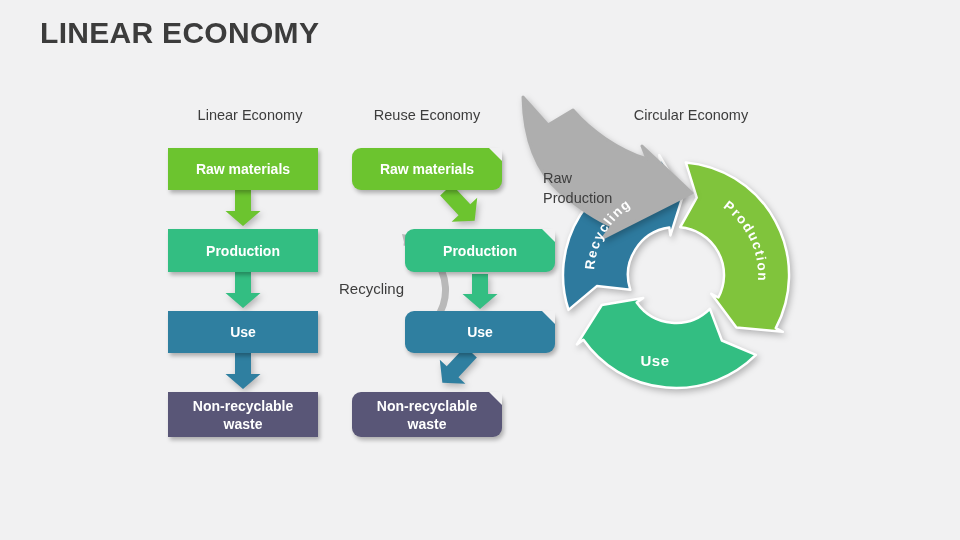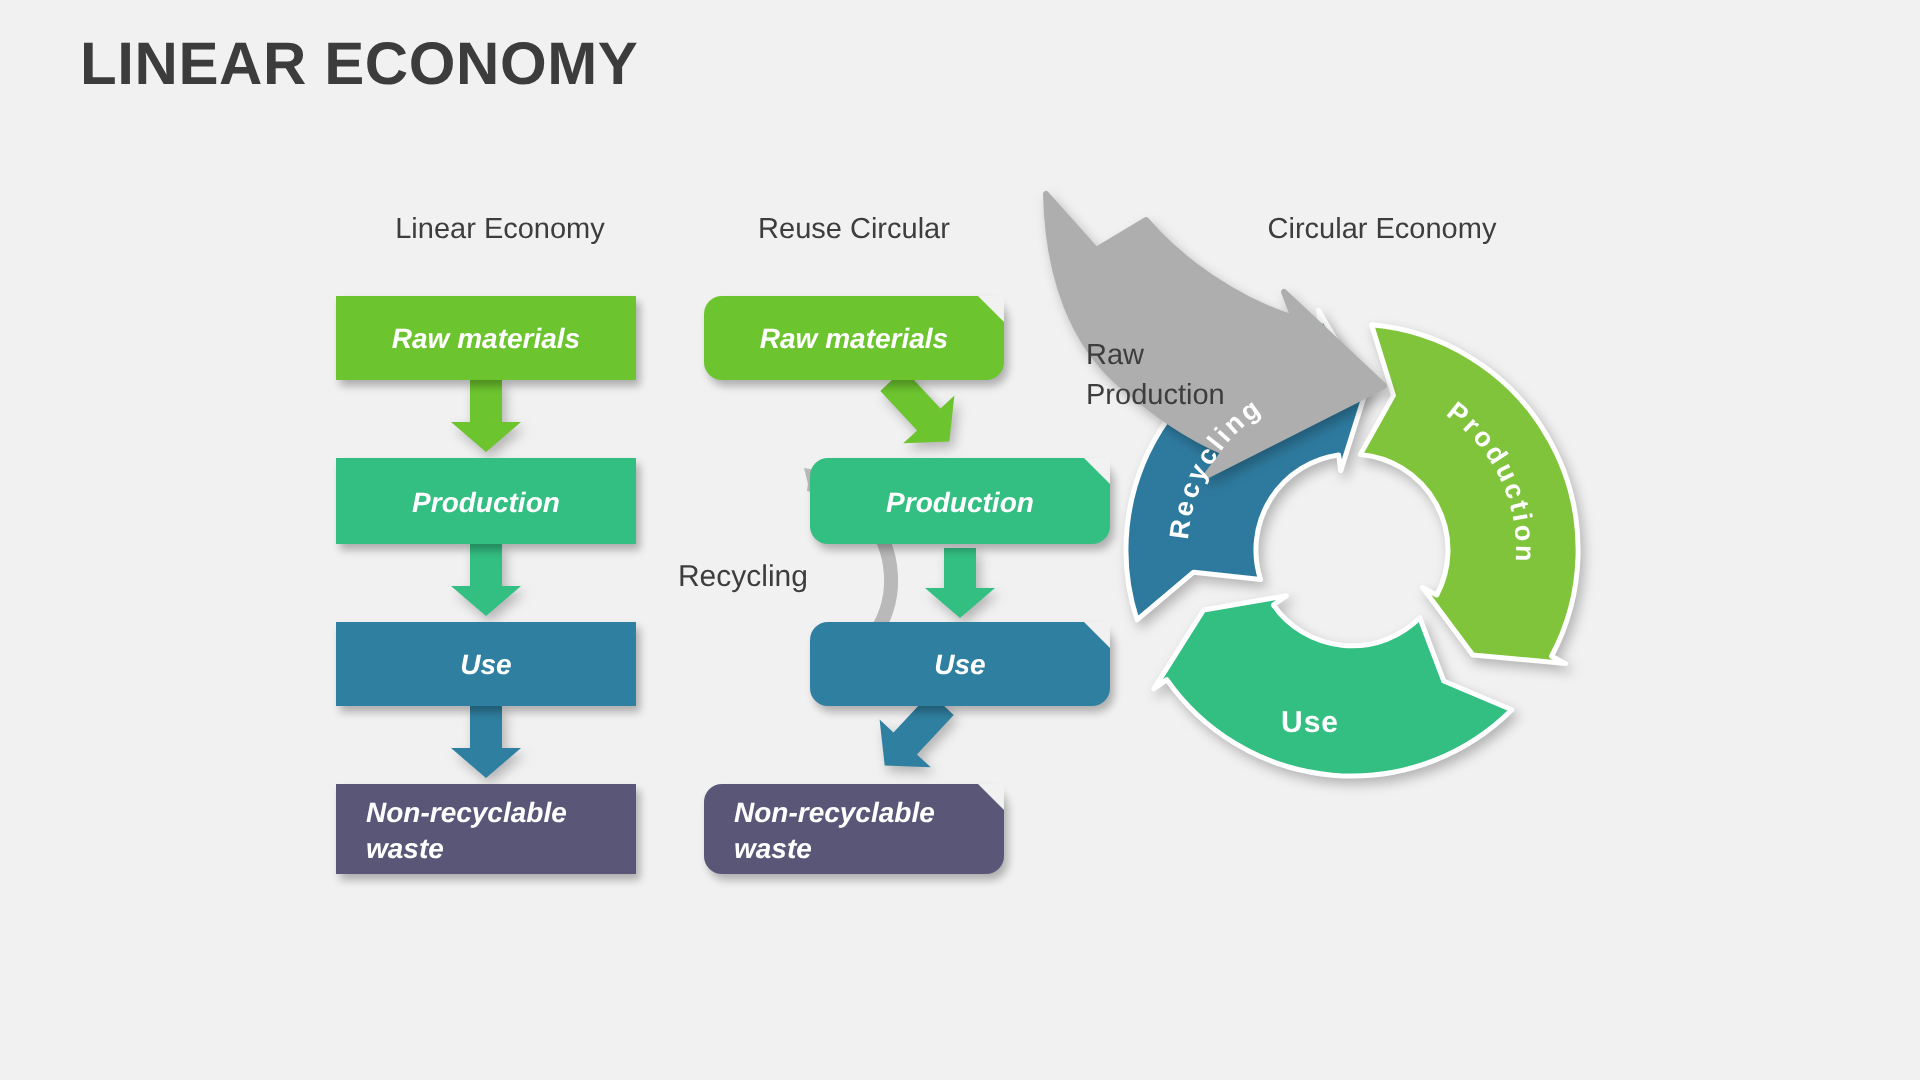--- a/index.html
+++ b/index.html
@@ -15,23 +15,22 @@
   .col-header{
     position:absolute;top:107px;width:200px;text-align:center;
     font-size:14.5px;color:#3d3d3d;
   }
   #hdr-linear{left:150px}
   #hdr-reuse{left:327px}
   #hdr-circular{left:591px}
 
   .box{
     position:absolute;display:flex;align-items:center;justify-content:center;
-    color:#fff;font-size:14px;font-weight:bold;line-height:18px;
+    text-align:center;color:#fff;font-size:14px;font-weight:bold;line-height:18px;
     box-shadow:2px 3px 4px rgba(0,0,0,.28);
-    font-style:italic;
   }
   .c1{left:168px;width:150px}
   .c2a{left:352px;width:150px}
   .c2b{left:405px;width:150px}
   .r1{top:148px;height:42px}
   .r2{top:229px;height:43px}
   .r3{top:311px;height:42px}
   .r4{top:392px;height:45px}
   
   .snip{border-radius:9px}
@@ -53,21 +52,21 @@
     fill:#fff;font-family:"Liberation Sans",sans-serif;
     font-size:13.5px;font-weight:bold;letter-spacing:1.5px;
   }
 </style>
 </head>
 <body>
 
 <div class="title">LINEAR ECONOMY</div>
 
 <div class="col-header" id="hdr-linear">Linear Economy</div>
-<div class="col-header" id="hdr-reuse">Reuse Circular</div>
+<div class="col-header" id="hdr-reuse">Reuse Economy</div>
 <div class="col-header" id="hdr-circular">Circular Economy</div>
 
 <svg id="diagram-svg" width="960" height="540" viewBox="0 0 960 540" xmlns="http://www.w3.org/2000/svg" xmlns:xlink="http://www.w3.org/1999/xlink">
   <g id="circle-arcs" class="shadow">
       <path d="M755.9 354.9 A113 113 0 0 1 583.4 339.8 L576.9 344.4 L601.8 305.0 L643.2 297.9 L636.7 302.5 A48 48 0 0 0 709.9 308.9 L721.9 340.5 Z" fill="#33be82" stroke="#ffffff" stroke-width="2.5" stroke-linejoin="round"></path>
       <path d="M568.5 309.9 A113 113 0 0 1 660.3 163.1 L659.2 155.2 L683.0 195.3 L670.4 235.4 L669.3 227.5 A48 48 0 0 0 630.3 289.8 L596.8 286.1 Z" fill="#2e7a9e" stroke="#ffffff" stroke-width="2.5" stroke-linejoin="round"></path>
       <path d="M685.8 162.4 A113 113 0 0 1 775.8 328.1 L782.8 331.8 L736.4 327.5 L711.3 293.8 L718.4 297.5 A48 48 0 0 0 680.2 227.2 L696.7 197.7 Z" fill="#80c43c" stroke="#ffffff" stroke-width="2.5" stroke-linejoin="round"></path>
     </g>
   <path id="swoosh" class="shadow" d="M523 97 C524 140 537 172 560 192 C578 207 593 218 612 226 L603 238 L692 193 L642 146 L647 159 C618 150 590 130 573 110 L548 125 Z" stroke-width="3" stroke-linejoin="round" fill="#aeaeae" stroke="#aeaeae"></path>
   <g id="arc-labels">

